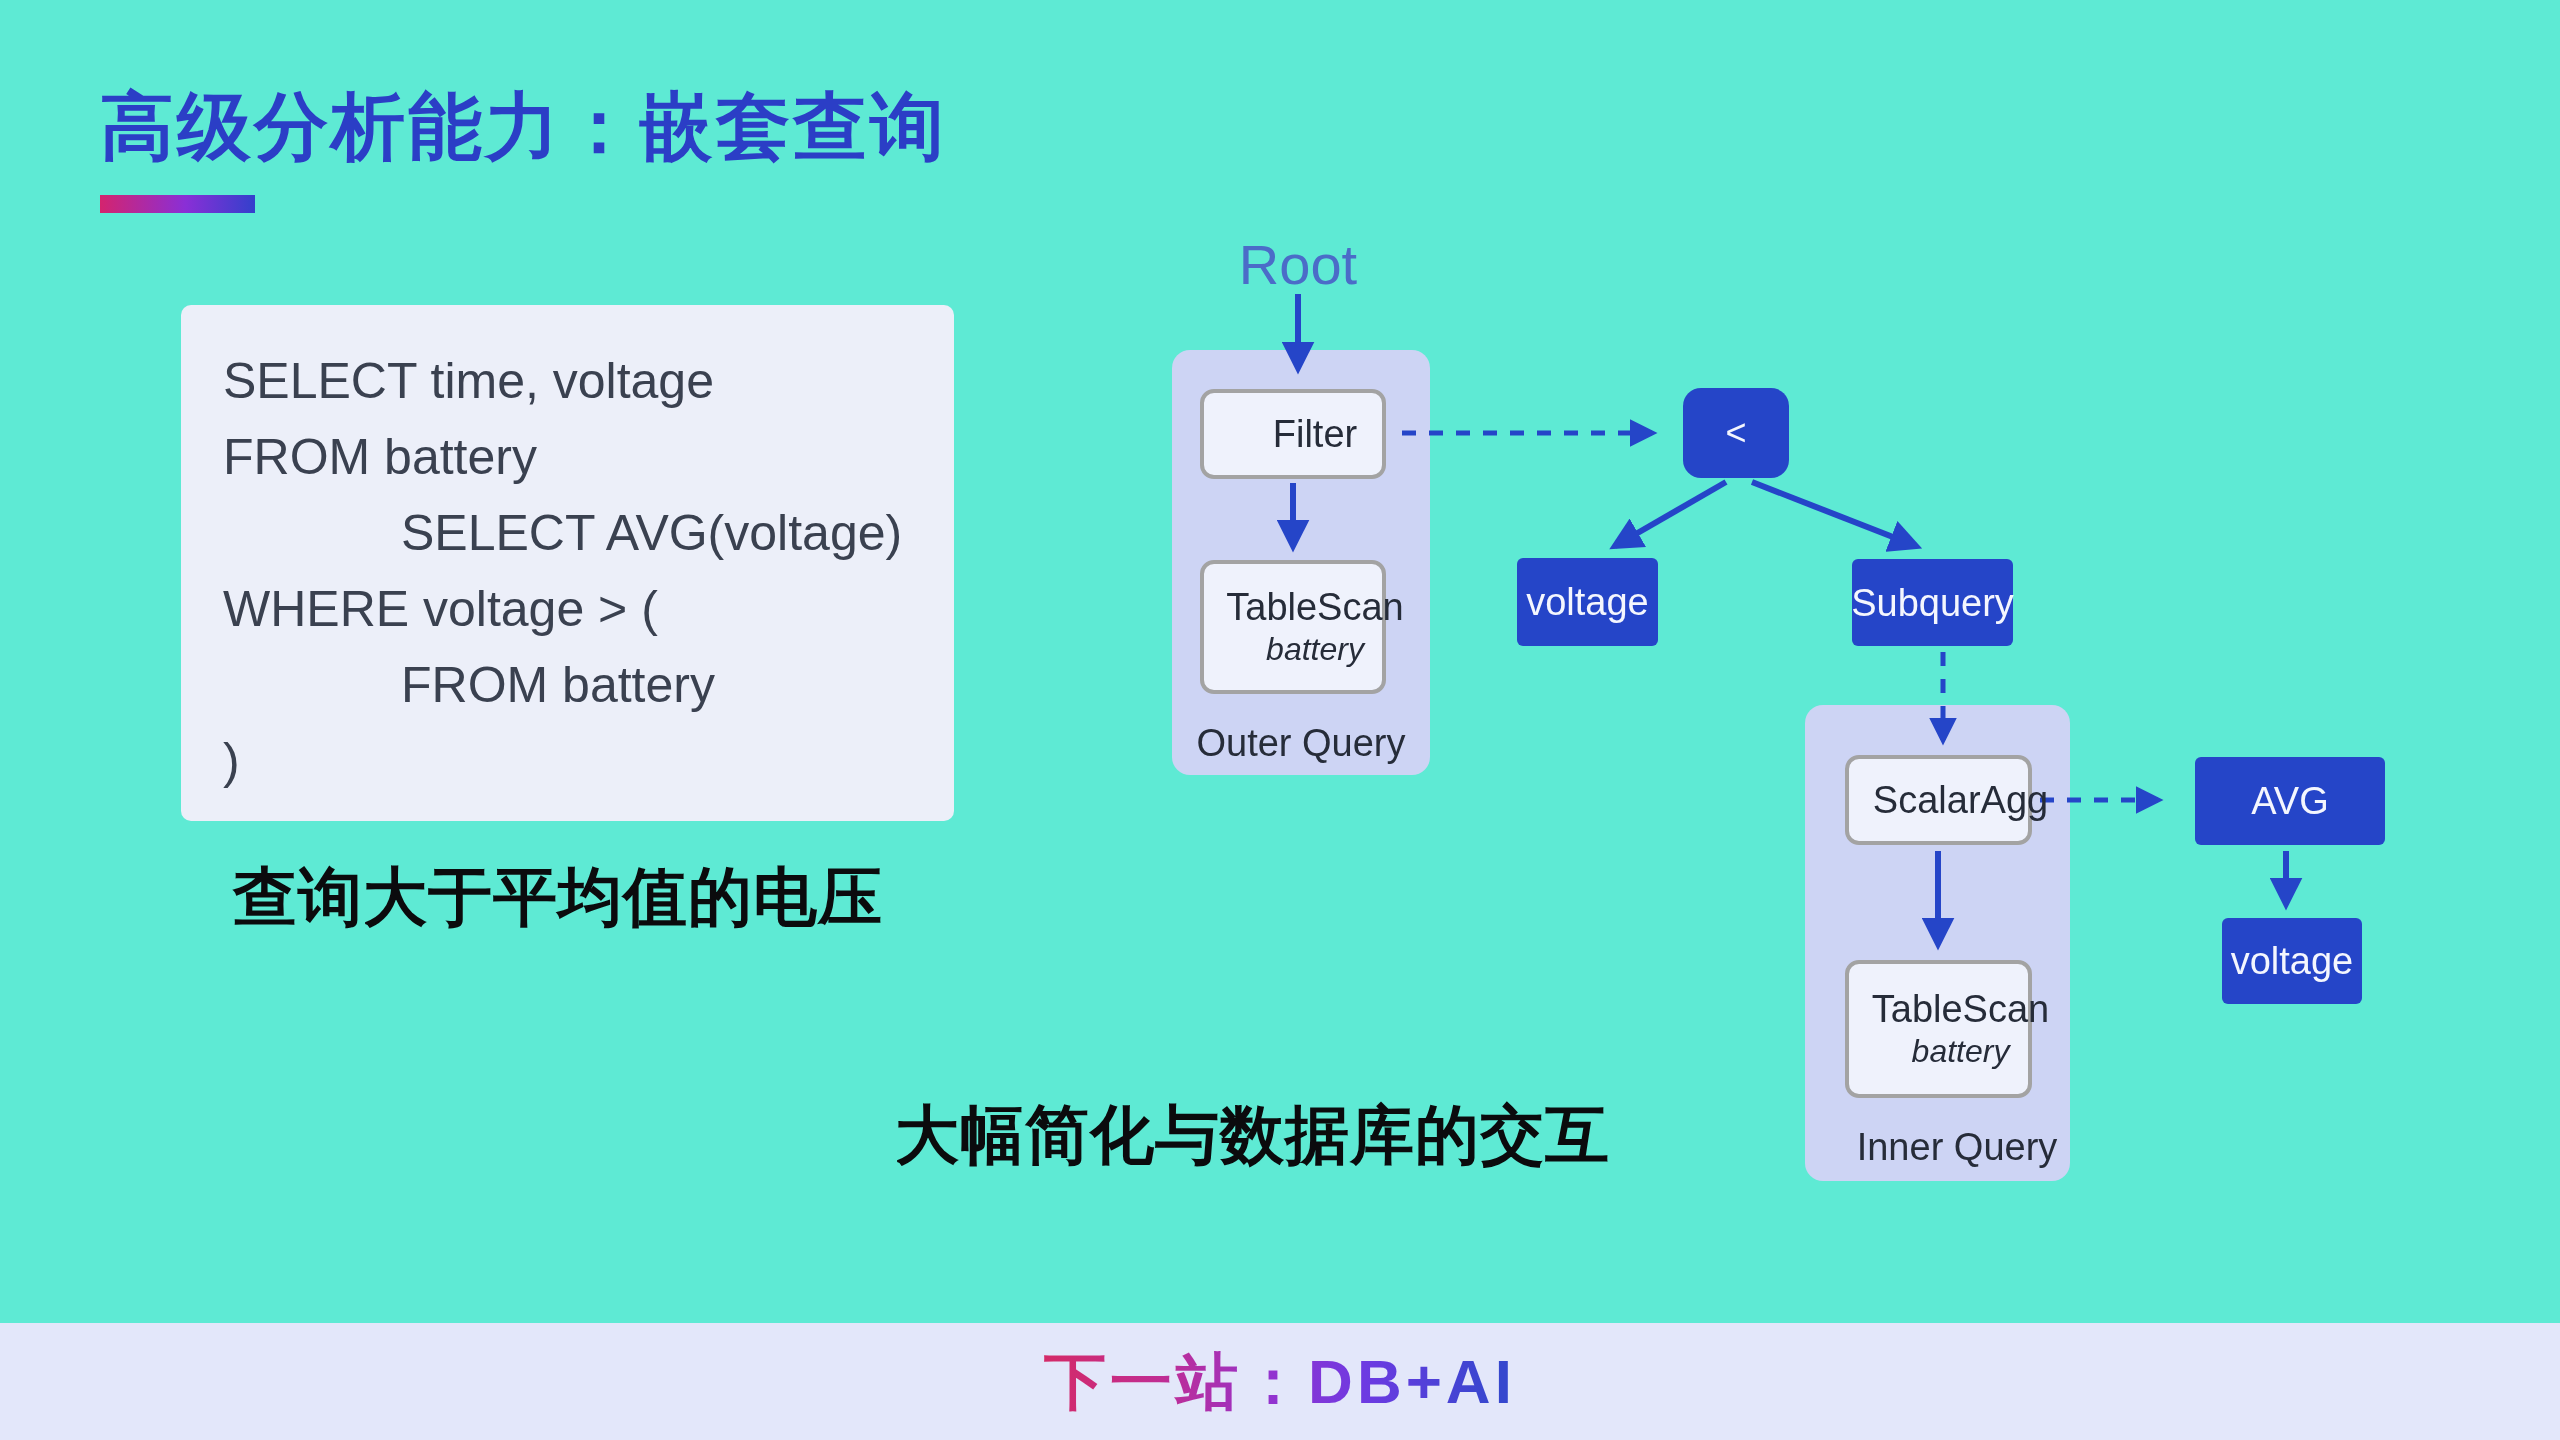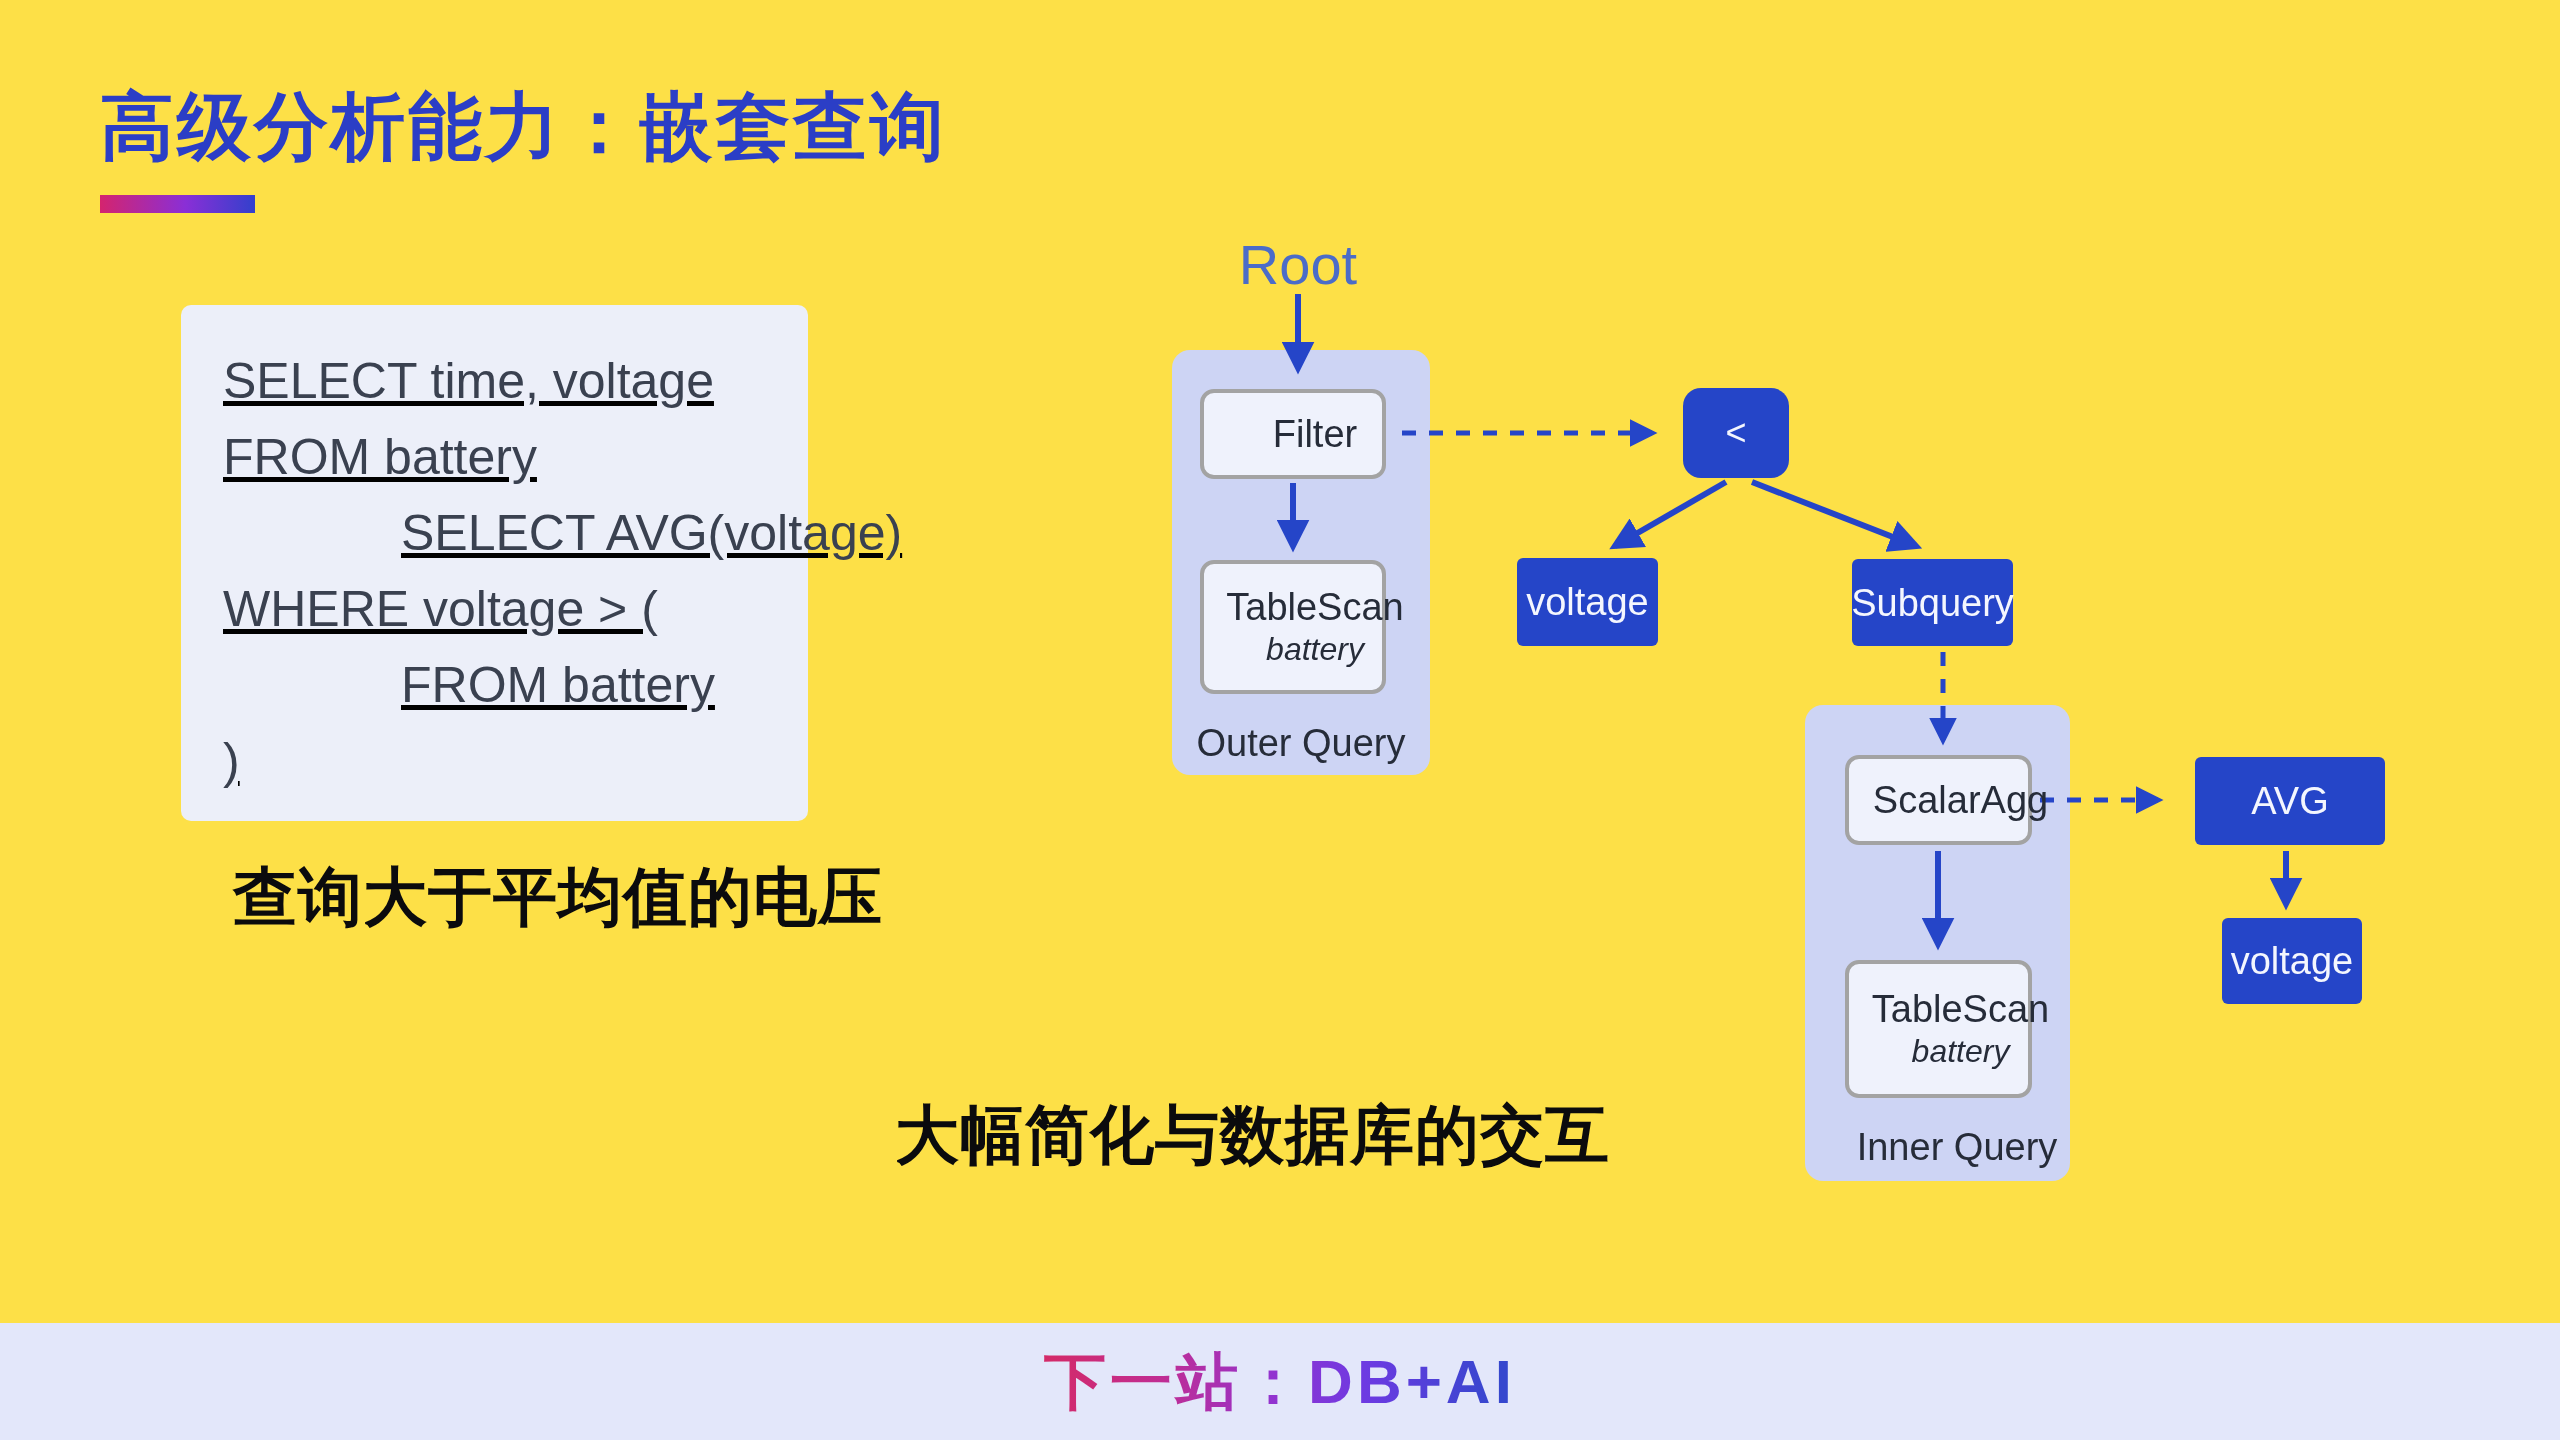--- a/index.html
+++ b/index.html
@@ -1,35 +1,34 @@
 <!DOCTYPE html>
 <html><head>
 <meta charset="utf-8">
 <style>
   html,body{margin:0;padding:0;background:#ffffff;}
   .slide{
-    position:relative;width:2560px;height:1440px;background:#fde047;overflow:hidden;
+    position:relative;width:2560px;height:1440px;background:#5eead4;overflow:hidden;
     font-family:"Liberation Sans","DejaVu Sans",sans-serif;
   }
   
   .title{
     position:absolute;left:100px;top:78px;
     font-size:74px;font-weight:bold;letter-spacing:3px;color:#2b3ec6;
     white-space:nowrap;
   }
   .accent-bar{
     position:absolute;left:100px;top:195px;width:155px;height:18px;
     background:linear-gradient(90deg,#d4246e 0%,#8a2fd6 55%,#3340cc 100%);
   }
   
   .sql-card{
-    position:absolute;left:181px;top:305px;width:627px;height:516px;
+    position:absolute;left:181px;top:305px;width:773px;height:516px;
     background:#eceff9;border-radius:10px;box-sizing:border-box;
     padding:38px 0 0 42px;
-    text-decoration:underline;
   }
   .code-line{
     font-size:50px;line-height:76px;color:#3a4150;white-space:pre;
     letter-spacing:0px;
   }
   .code-line.indent{padding-left:178px;}
   
   .caption{
     position:absolute;font-size:64px;font-weight:bold;color:#0b0b0d;
     white-space:nowrap;letter-spacing:1px;

